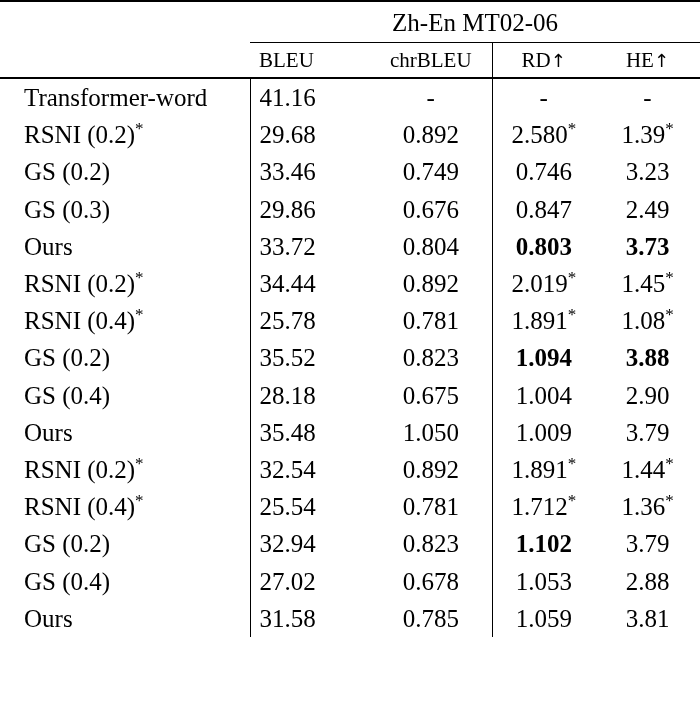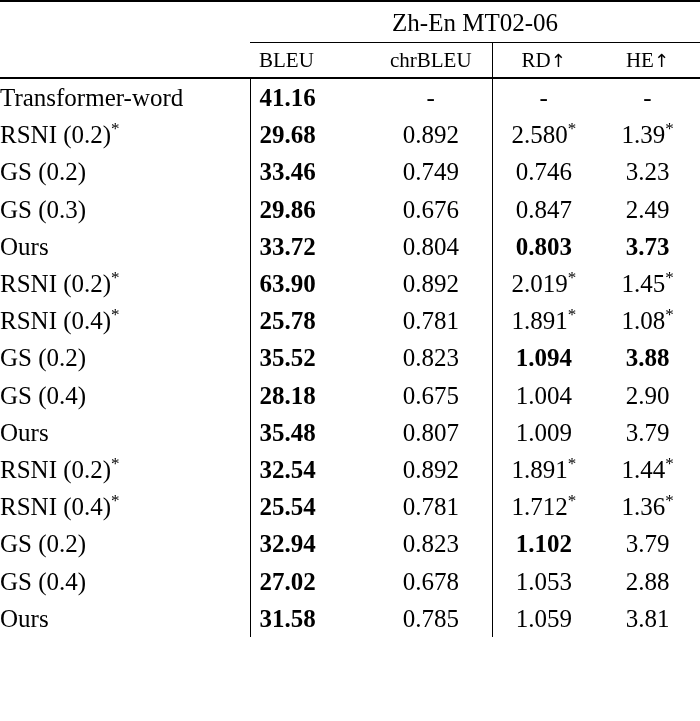--- a/index.html
+++ b/index.html
@@ -77,28 +77,27 @@
     white-space: nowrap;
   }
   .colhead.bleu { text-align: left; padding-left: 9px; }
   .colhead.ctr  { text-align: center; margin-top: 19px; }
 
   
   tr.data-row > td { height: 37.2px; }
 
   td.label {
     text-align: left;
-    padding-left: 0;
+    padding-left: 24px;
     white-space: nowrap;
   }
   td.num-bleu {
     text-align: left;
     padding-left: 9px;
     white-space: nowrap;
-    font-weight: bold;
   }
   td.num-ctr {
     text-align: center;
     white-space: nowrap;
   }
   td.num-rd {
     text-align: center;
     white-space: nowrap;
   }
   td.num-he {
@@ -175,21 +174,21 @@
         </tr>
         <tr class="data-row">
           <td class="label"><span>Ours</span></td>
           <td class="num-bleu vline-left"><span>33.72</span></td>
           <td class="num-ctr"><span>0.804</span></td>
           <td class="num-rd vline-mid"><span class="bold">0.803</span></td>
           <td class="num-he"><span class="bold">3.73</span></td>
         </tr>
         <tr class="data-row">
           <td class="label"><span>RSNI (0.2)</span><sup class="star">*</sup></td>
-          <td class="num-bleu vline-left"><span>63.90</span></td>
+          <td class="num-bleu vline-left"><span>34.44</span></td>
           <td class="num-ctr"><span>0.892</span></td>
           <td class="num-rd vline-mid"><span>2.019</span><sup class="star">*</sup></td>
           <td class="num-he"><span>1.45</span><sup class="star">*</sup></td>
         </tr>
         <tr class="data-row">
           <td class="label"><span>RSNI (0.4)</span><sup class="star">*</sup></td>
           <td class="num-bleu vline-left"><span>25.78</span></td>
           <td class="num-ctr"><span>0.781</span></td>
           <td class="num-rd vline-mid"><span>1.891</span><sup class="star">*</sup></td>
           <td class="num-he"><span>1.08</span><sup class="star">*</sup></td>
@@ -204,21 +203,21 @@
         <tr class="data-row">
           <td class="label"><span>GS (0.4)</span></td>
           <td class="num-bleu vline-left"><span>28.18</span></td>
           <td class="num-ctr"><span>0.675</span></td>
           <td class="num-rd vline-mid"><span>1.004</span></td>
           <td class="num-he"><span>2.90</span></td>
         </tr>
         <tr class="data-row">
           <td class="label"><span>Ours</span></td>
           <td class="num-bleu vline-left"><span>35.48</span></td>
-          <td class="num-ctr"><span>0.807</span></td>
+          <td class="num-ctr"><span>1.050</span></td>
           <td class="num-rd vline-mid"><span>1.009</span></td>
           <td class="num-he"><span>3.79</span></td>
         </tr>
         <tr class="data-row">
           <td class="label"><span>RSNI (0.2)</span><sup class="star">*</sup></td>
           <td class="num-bleu vline-left"><span>32.54</span></td>
           <td class="num-ctr"><span>0.892</span></td>
           <td class="num-rd vline-mid"><span>1.891</span><sup class="star">*</sup></td>
           <td class="num-he"><span>1.44</span><sup class="star">*</sup></td>
         </tr>

